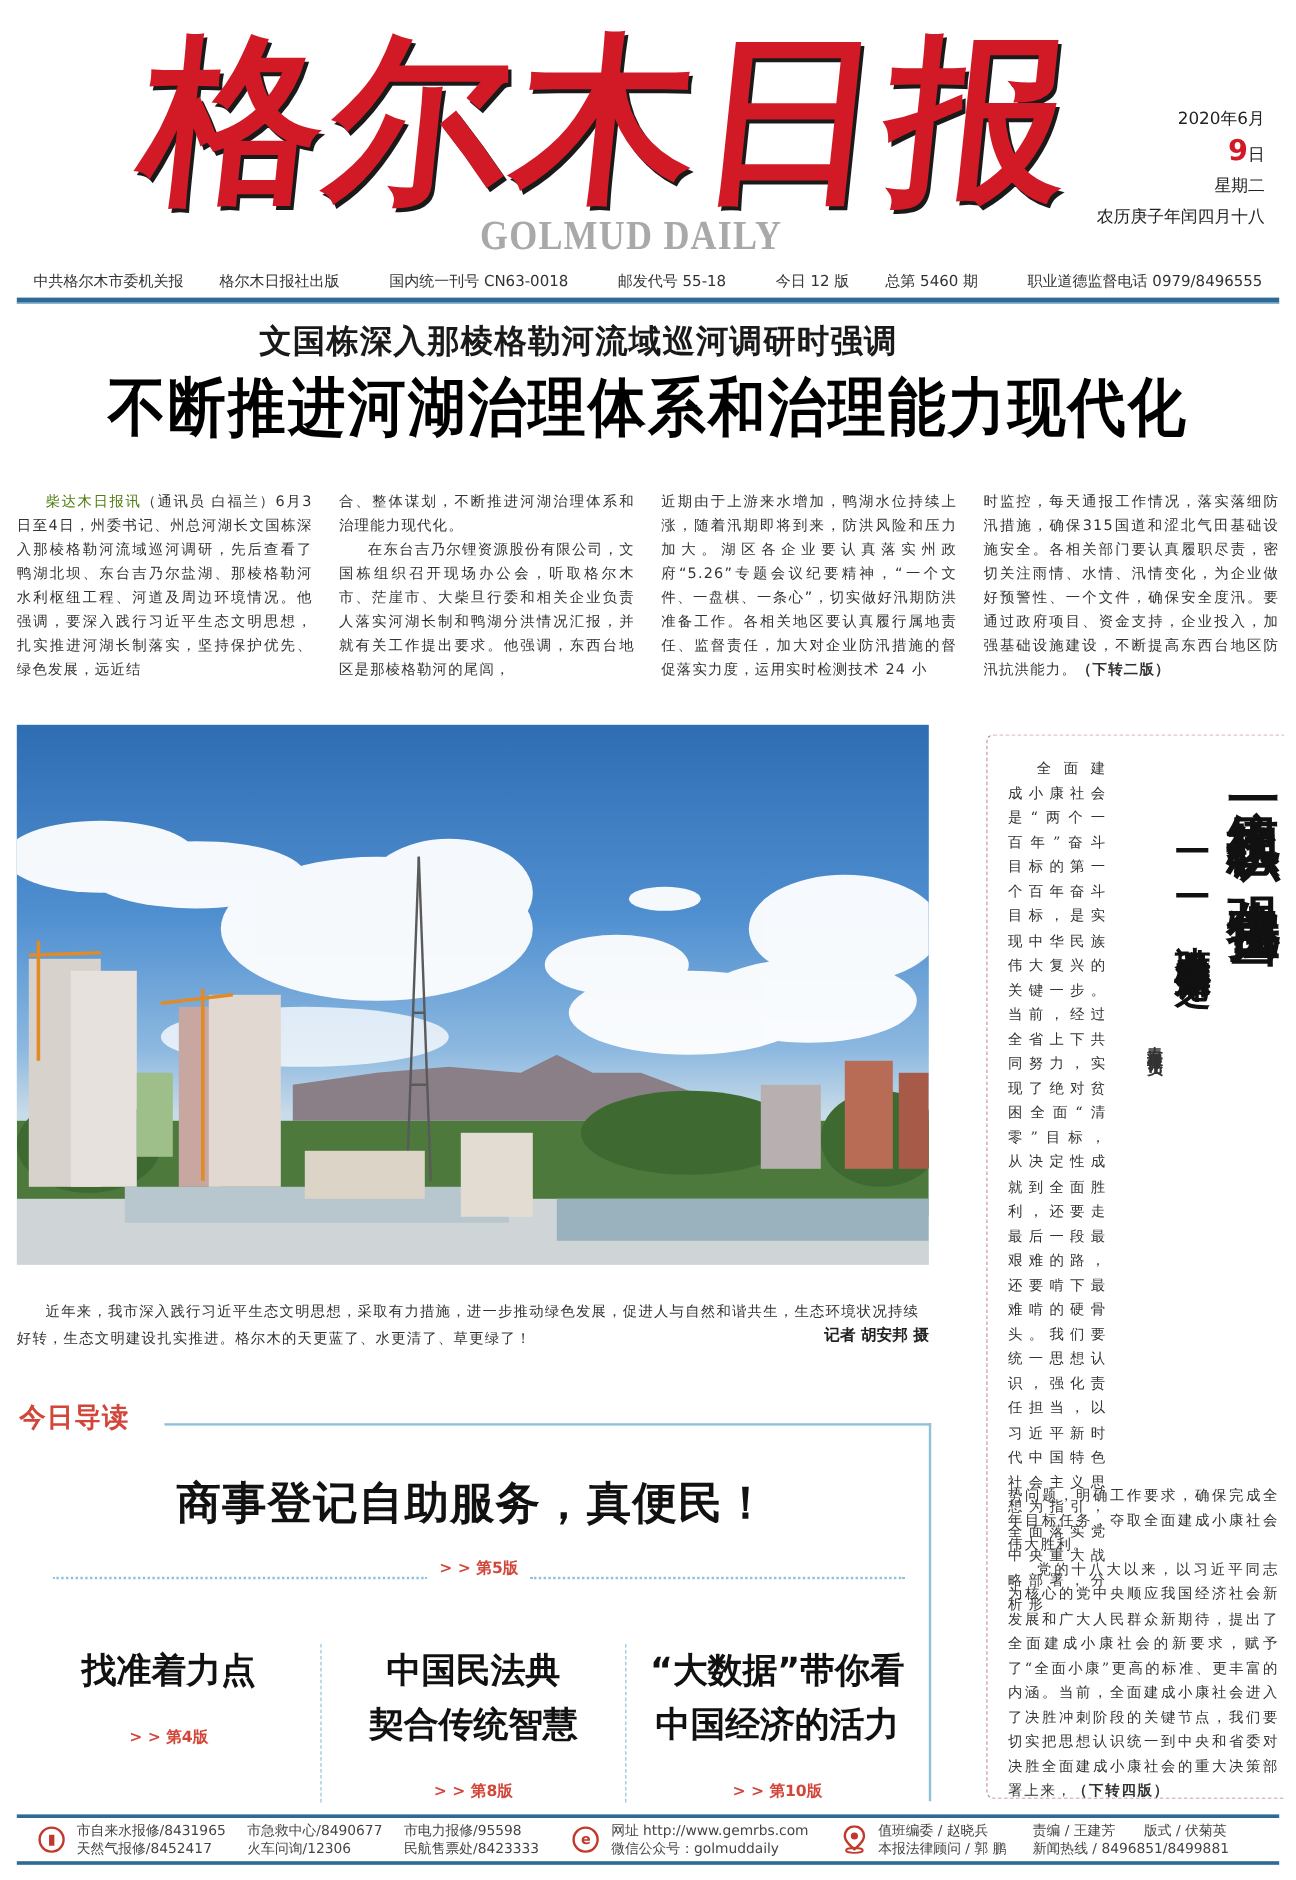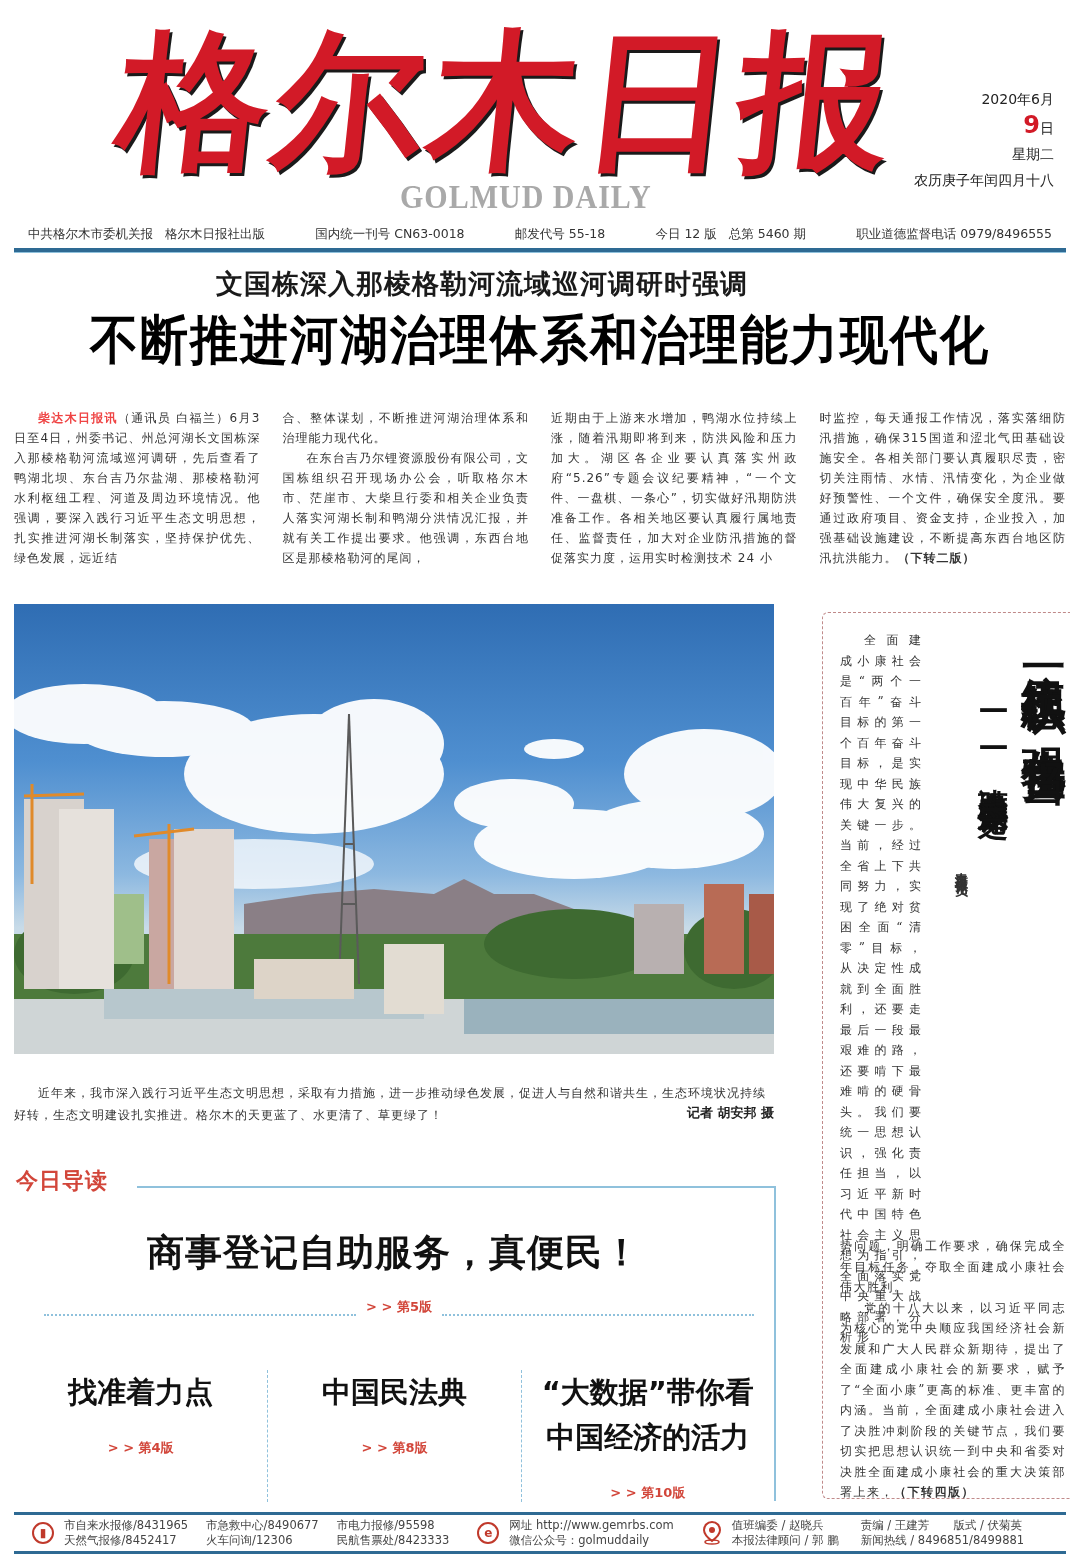--- a/index.html
+++ b/index.html
@@ -25,31 +25,31 @@
   }
   .mast-date { position: absolute; right: 26px; top: 86px; text-align: right; font-size: 14px; line-height: 26px; color: #222; }
   .mast-date .day-num { color: #d21a27; font-weight: 700; font-size: 24px; }
   .mast-date .day-unit { font-size: 14px; }
 
   .infobar {
     position: absolute; left: 14px; right: 14px; top: 222px; height: 24px;
     display: flex; justify-content: space-between; align-items: center;
     font-size: 12.5px; color: #333; padding: 0 14px;
   }
-  .infobar .group { display: flex; gap: 12px; }
+  .infobar .group { display: flex; gap: 30px; }
   .rule-thick { position: absolute; left: 14px; right: 14px; top: 248px; height: 5px; background: #2e6a93; border-bottom: 1px solid #8fc1dc; }
 
   
   .kicker { position: absolute; left: 0; width: 964px; top: 266px; text-align: center; font-size: 27px; font-weight: 700; color: #1a1a1a; letter-spacing: 1px; }
   .headline { position: absolute; left: 0; width: 1080px; top: 308px; text-align: center; font-size: 48px; font-weight: 900; color: #000; letter-spacing: 2px; transform: scaleY(1.1); }
 
   
   .lead { position: absolute; left: 14px; right: 14px; top: 408px; height: 160px; display: grid; grid-template-columns: repeat(4, 1fr); column-gap: 22px; }
   .lead-col { font-size: 12px; line-height: 20px; color: #333; text-align: justify; letter-spacing: 1px; }
-  .lead-col .dateline { font-weight: 700; color: #ef4444; }
+  .lead-col .dateline { font-weight: 400; color: #4d7c0f; }
   .lead-col p { text-indent: 2em; }
   .lead-col p.cont { text-indent: 0; }
 
   
   .photo { position: absolute; left: 14px; top: 604px; width: 760px; height: 450px; overflow: hidden; background: linear-gradient(180deg, #2f6db3 0%, #4f8fd0 35%, #8cb8e0 60%, #c8dbe8 72%); }
   .photo svg { position: absolute; left: 0; top: 0; width: 100%; height: 100%; }
   .caption { position: absolute; left: 14px; top: 1082px; width: 760px; font-family: "DejaVu Serif", "Liberation Serif", serif; font-size: 12px; line-height: 22px; color: #333; text-indent: 2em; letter-spacing: 1px; }
   .caption-credit { position: absolute; right: 306px; top: 1104px; font-size: 13px; font-weight: 700; color: #222; }
 
   
@@ -209,20 +209,21 @@
   <span class="page-ref">&gt; &gt; 第5版</span>
   <span class="dash"></span>
 </div>
 <div class="guide-items">
   <div class="guide-item">
     <span class="t">找准着力点</span>
     <span class="page-ref">&gt; &gt; 第4版</span>
   </div>
   <div class="guide-item">
     <span class="t">中国民法典</span>
+    <span class="t">契合传统智慧</span>
     <span class="page-ref">&gt; &gt; 第8版</span>
   </div>
   <div class="guide-item">
     <span class="t">“大数据”带你看</span>
     <span class="t">中国经济的活力</span>
     <span class="page-ref">&gt; &gt; 第10版</span>
   </div>
 </div>
 
 <aside class="commentary"></aside>

